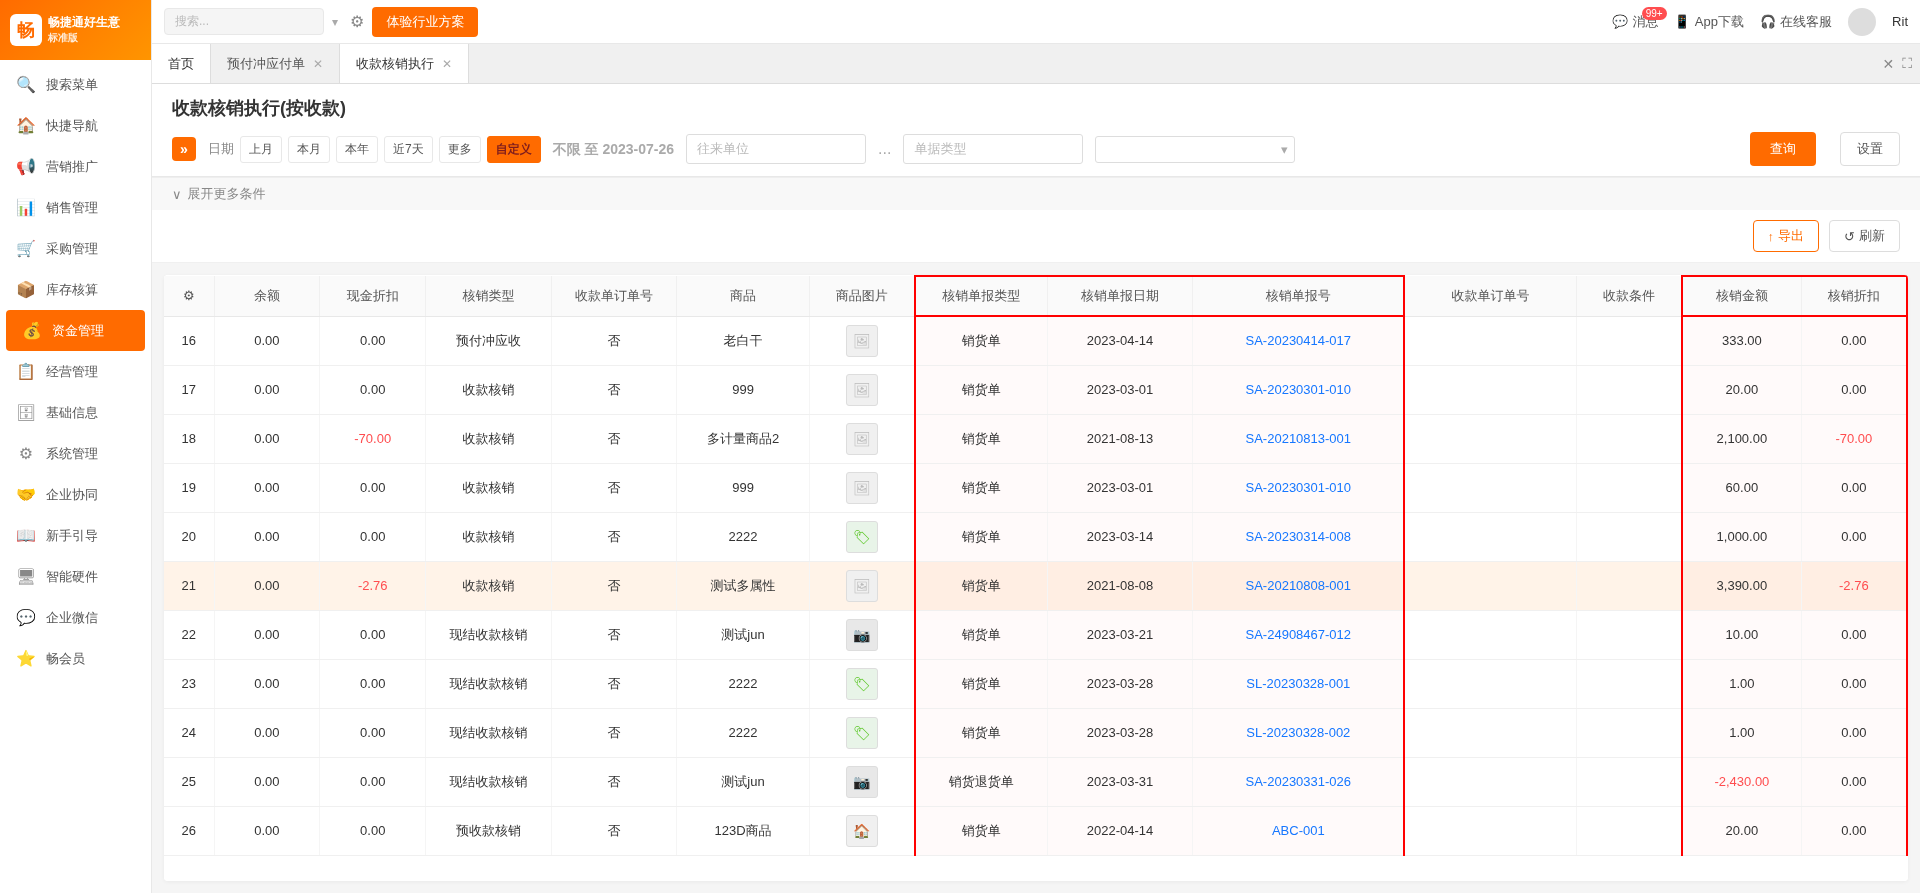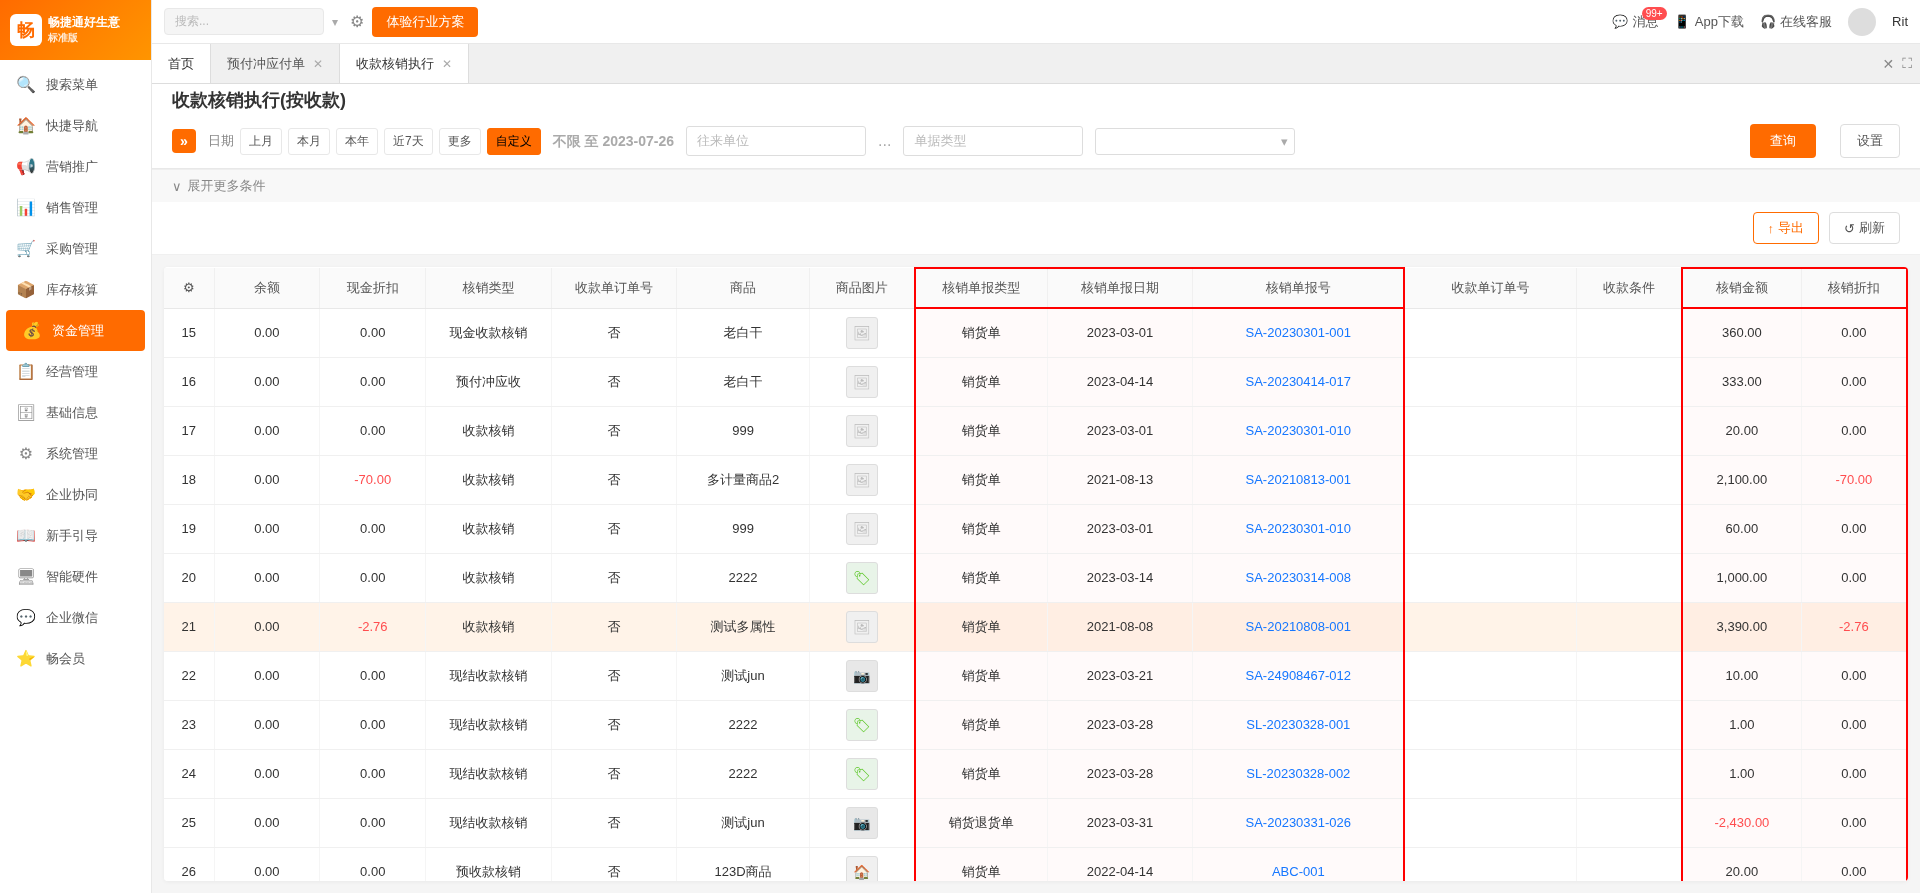--- a/index.html
+++ b/index.html
@@ -78,42 +78,42 @@
     .tab-spacer { flex: 1; }
     .tab-bar-controls { display: flex; align-items: center; padding: 0 8px; gap: 8px; }
     .tab-ctrl-btn { color: #888; font-size: 14px; cursor: pointer; }
 
     
     .main {
       position: fixed; left: 152px; top: 84px; right: 0; bottom: 0;
       background: #f5f5f5; overflow: hidden; display: flex; flex-direction: column;
     }
     .page-header {
-      background: #fff; padding: 4px 20px 0;
+      background: #fff; padding: 12px 20px 0;
       border-bottom: 1px solid #e8e8e8;
     }
     .page-title {
       font-size: 18px; font-weight: 600; color: #333; margin-bottom: 12px;
     }
     .filter-bar {
       display: flex; align-items: center; gap: 12px; padding-bottom: 10px; flex-wrap: wrap;
     }
     .filter-expand-btn {
       width: 24px; height: 24px; background: #ff6b00; color: white;
       border-radius: 4px; display: flex; align-items: center; justify-content: center;
       cursor: pointer; font-size: 14px; font-weight: bold;
     }
     .filter-group { display: flex; align-items: center; gap: 6px; color: #555; }
     .filter-label { color: #888; font-size: 13px; }
     .filter-date-btn {
       padding: 4px 8px; border: 1px solid #e8e8e8; border-radius: 3px;
       background: white; color: #555; cursor: pointer; font-size: 12px;
     }
     .filter-date-btn.active {
-      background: #ff6b00; color: #000000; border-color: #ff6b00;
+      background: #ff6b00; color: #7f1d1d; border-color: #ff6b00; font-weight: bold;
     }
     .filter-input-box {
       border: 1px solid #ddd; border-radius: 3px; padding: 5px 10px;
       min-width: 180px; color: #bbb; font-size: 13px; background: white;
     }
     .filter-dots { color: #aaa; font-size: 16px; }
     .filter-select {
       border: 1px solid #ddd; border-radius: 3px; padding: 5px 28px 5px 10px;
       min-width: 200px; color: #bbb; font-size: 13px; background: white;
       appearance: none; cursor: pointer;
@@ -396,36 +396,20 @@
                   <th style="min-width: 110px; border-top: 2px solid red; border-bottom: 2px solid red;">核销单报日期</th>
                   <th style="min-width: 160px; border-top: 2px solid red; border-bottom: 2px solid red; border-right: 2px solid red;">核销单报号</th>
                   <th style="min-width: 130px;">收款单订单号</th>
                   <th style="min-width: 80px;">收款条件</th>
                   <th style="min-width: 90px; border-top: 2px solid red; border-bottom: 2px solid red; border-left: 2px solid red;">核销金额</th>
                   <th style="min-width: 80px; border-top: 2px solid red; border-bottom: 2px solid red; border-right: 2px solid red;">核销折扣</th>
                 </tr>
               </thead>
               <tbody>
                 <tr>
-                  <td>15</td>
-                  <td>0.00</td>
-                  <td>0.00</td>
-                  <td>现金收款核销</td>
-                  <td>否</td>
-                  <td>老白干</td>
-                  <td><div class="img-placeholder">🖼</div></td>
-                  <td style="border-bottom: 1px solid rgb(240, 240, 240); border-left: 2px solid red; background: rgba(255, 0, 0, 0.02);">销货单</td>
-                  <td style="border-bottom: 1px solid rgb(240, 240, 240); background: rgba(255, 0, 0, 0.02);">2023-03-01</td>
-                  <td style="border-bottom: 1px solid rgb(240, 240, 240); border-right: 2px solid red; background: rgba(255, 0, 0, 0.02);"><a class="link-text">SA-20230301-001</a></td>
-                  <td></td>
-                  <td></td>
-                  <td style="border-bottom: 1px solid rgb(240, 240, 240); border-left: 2px solid red; background: rgba(255, 0, 0, 0.02);">360.00</td>
-                  <td style="border-bottom: 1px solid rgb(240, 240, 240); border-right: 2px solid red; background: rgba(255, 0, 0, 0.02);">0.00</td>
-                </tr>
-                <tr>
                   <td>16</td>
                   <td>0.00</td>
                   <td>0.00</td>
                   <td>预付冲应收</td>
                   <td>否</td>
                   <td>老白干</td>
                   <td><div class="img-placeholder">🖼</div></td>
                   <td style="border-bottom: 1px solid rgb(240, 240, 240); border-left: 2px solid red; background: rgba(255, 0, 0, 0.02);">销货单</td>
                   <td style="border-bottom: 1px solid rgb(240, 240, 240); background: rgba(255, 0, 0, 0.02);">2023-04-14</td>
                   <td style="border-bottom: 1px solid rgb(240, 240, 240); border-right: 2px solid red; background: rgba(255, 0, 0, 0.02);"><a class="link-text">SA-20230414-017</a></td>

